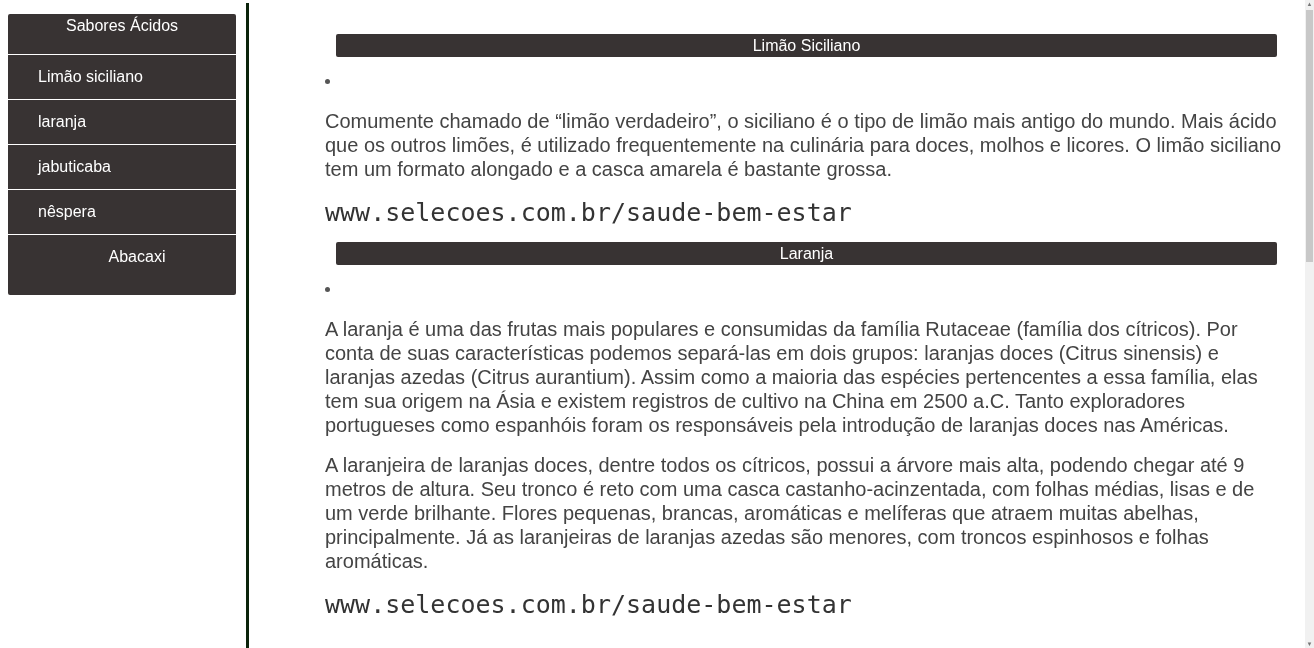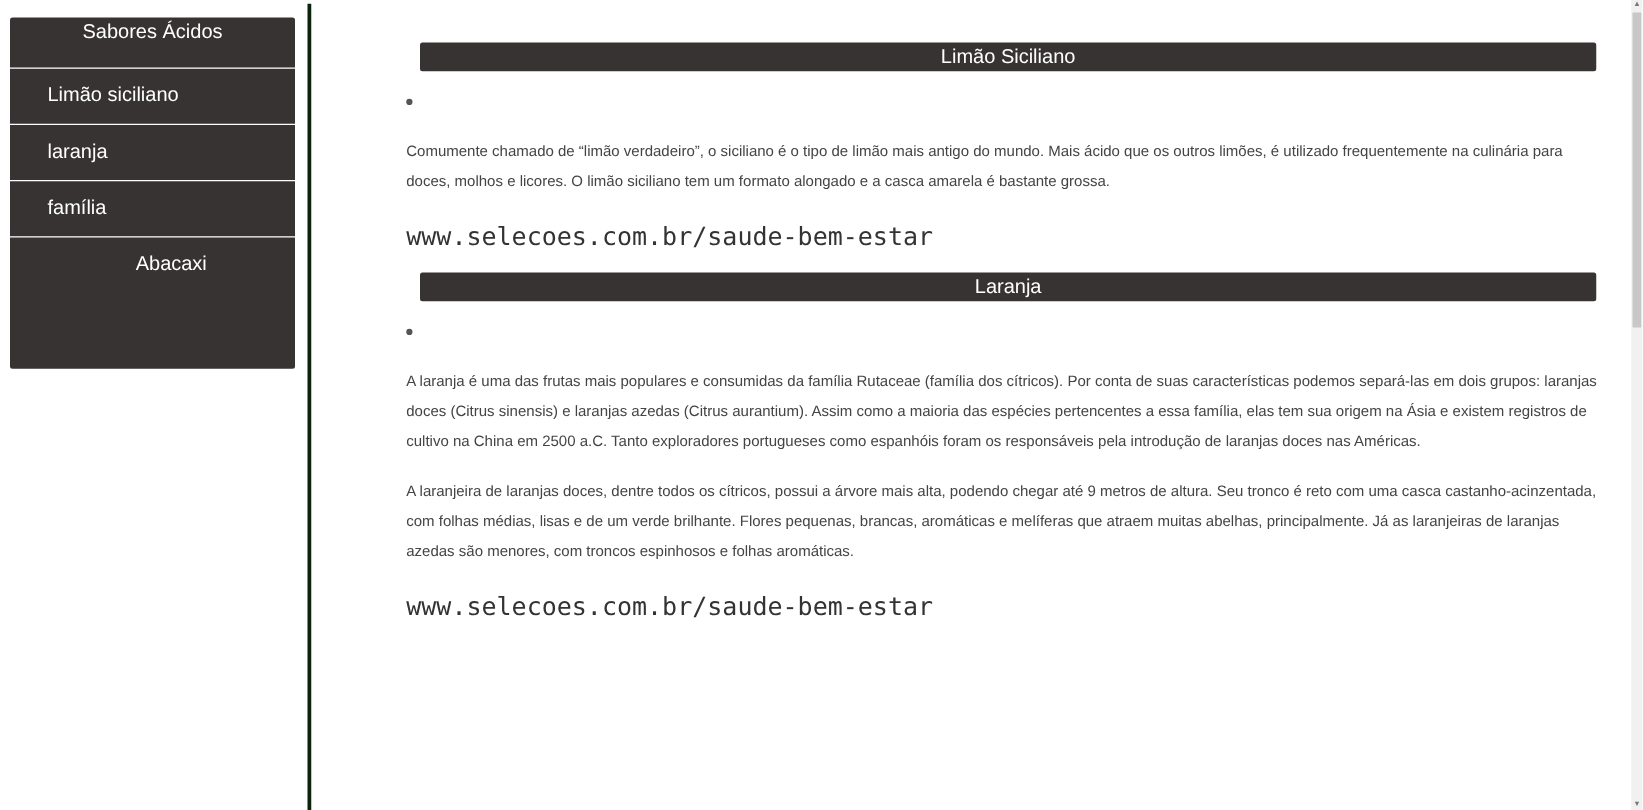--- a/index.html
+++ b/index.html
@@ -87,28 +87,28 @@
   .bullet {
     position: absolute;
     left: 0;
     top: 10px;
     width: 5px;
     height: 5px;
     border-radius: 50%;
     background: #555555;
   }
   .para {
-    font-size: 12px;
+    font-size: 20px;
     line-height: 24px;
     margin: 0;
     width: 960px;
   }
   .source {
     font-family: "DejaVu Sans Mono", monospace;
-    font-size: 20px;
+    font-size: 25px;
     color: #333333;
     margin: 0;
     line-height: 24px;
   }
   .scrollbar {
     position: absolute;
     right: 0;
     top: 0;
     width: 9px;
     height: 648px;
@@ -140,21 +140,22 @@
 
 <div class="page">
 
   <nav class="sidebar">
     <div class="sidebar-title">
       <span>Sabores Ácidos</span>
     </div>
     <ul class="sidebar-list">
       <li class="sidebar-item">Limão siciliano</li>
       <li class="sidebar-item">laranja</li>
-      <li class="sidebar-item">família</li>
+      <li class="sidebar-item">jabuticaba</li>
+      <li class="sidebar-item">nêspera</li>
       <li class="sidebar-item last">Abacaxi</li>
     </ul>
   </nav>
 
   <div class="divider"></div>
 
   <main class="main">
 
     <section style="padding-top:34px;">
       <div class="section-bar">Limão Siciliano</div>

